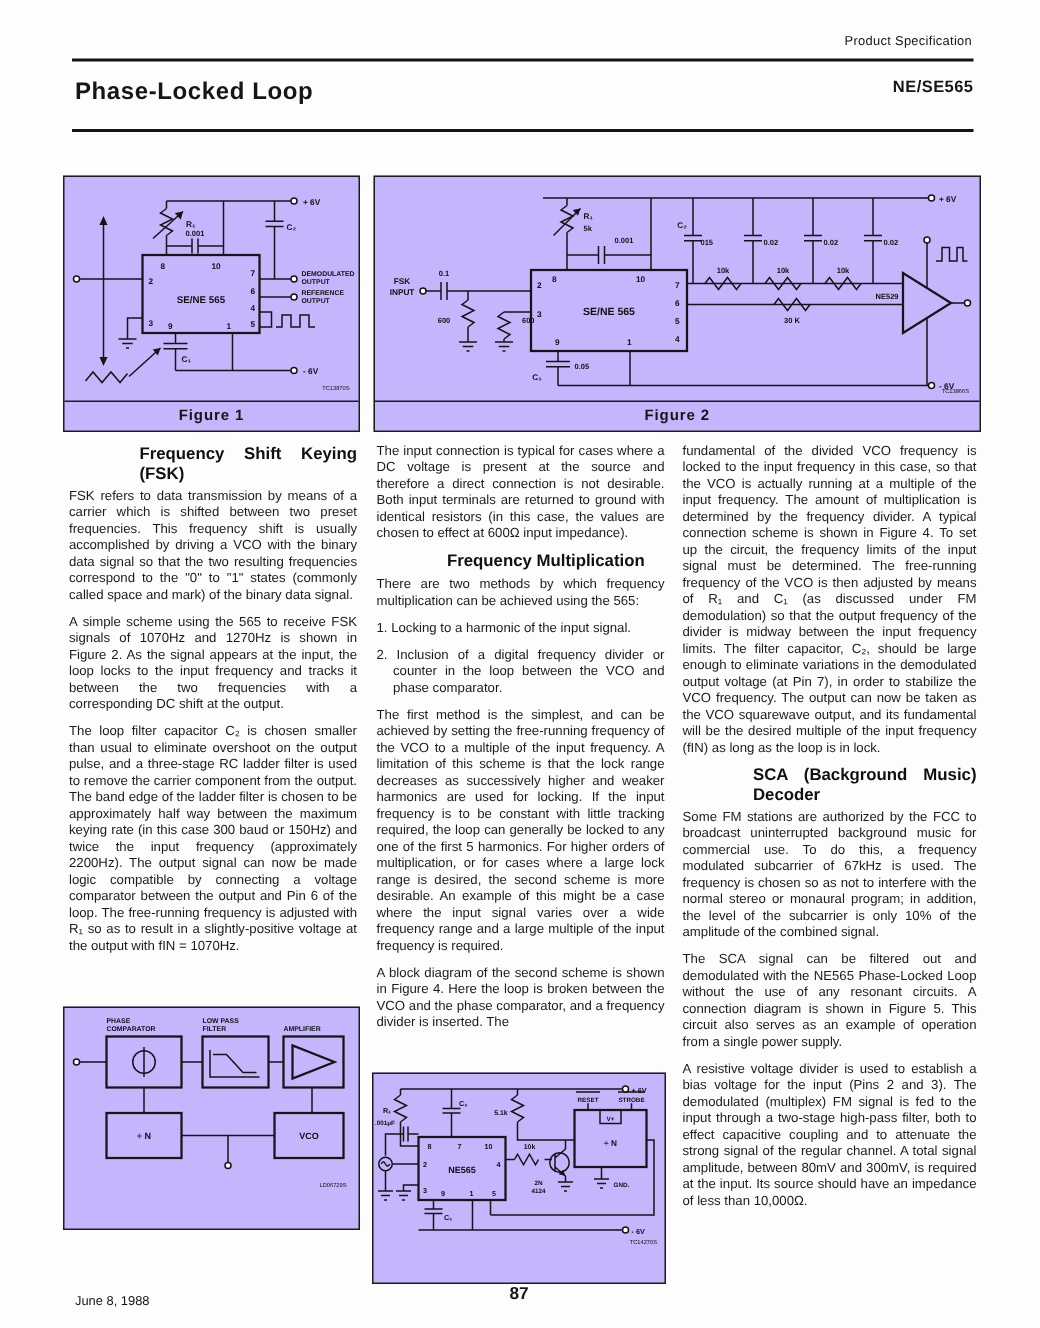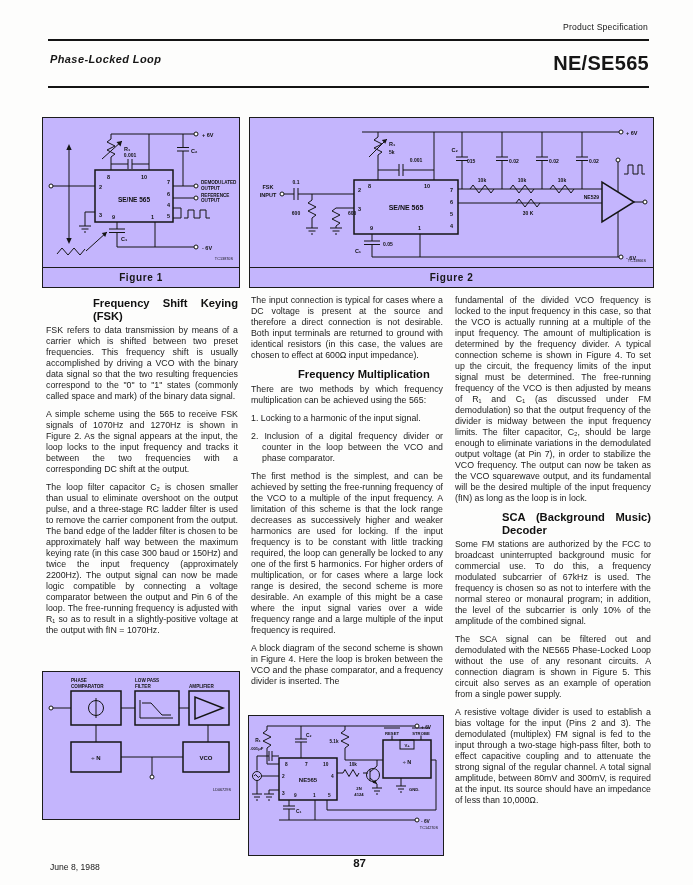--- a/index.html
+++ b/index.html
@@ -3,32 +3,32 @@
 <meta charset="utf-8">
 <style>
   html,body{margin:0;padding:0;}
   body{
     width:693px;height:885px;position:relative;background:#fdfdfc;
     font-family:"Liberation Sans","DejaVu Sans",sans-serif;color:#161616;
     overflow:hidden;
   }
   .rule{position:absolute;left:48px;width:601px;height:2.4px;background:#141414;}
   .spec{position:absolute;top:22px;right:45px;font-size:8.6px;letter-spacing:.2px;}
-  .title{position:absolute;top:53px;left:50px;font-size:11px;font-weight:bold;letter-spacing:.4px;font-style:italic;}
-  .part{position:absolute;top:52px;right:44px;font-size:20px;font-weight:bold;letter-spacing:.3px;}
+  .title{position:absolute;top:53px;left:50px;font-size:16px;font-weight:bold;letter-spacing:.4px;}
+  .part{position:absolute;top:52px;right:44px;font-size:11px;font-weight:bold;letter-spacing:.3px;}
   .col{position:absolute;text-align:justify;font-size:8.8px;line-height:11px;color:#1b1b1b;}
   .col p{margin:0 0 7px 0;}
   .col h3{font-size:11.2px;line-height:12.5px;margin:2px 0 3px 0;color:#101010;padding-left:47px;}
   .lst{padding-left:11px;text-indent:-11px;margin:0 0 7px 0;}
   .figbox{position:absolute;border:1.4px solid #1c1c1c;background:#c4b5fd;}
   .figcap{position:absolute;left:0;right:0;bottom:0;height:19px;border-top:1.2px solid #1c1c1c;
           display:flex;align-items:center;justify-content:center;
           font-weight:bold;font-size:10px;letter-spacing:.6px;}
   .footer-date{position:absolute;left:50px;top:862px;font-size:8.6px;}
-  .footer-page{position:absolute;left:326px;top:857px;width:40px;text-align:right;font-size:11.5px;font-weight:bold;}
+  .footer-page{position:absolute;left:326px;top:857px;width:40px;text-align:center;font-size:11.5px;font-weight:bold;}
   svg{display:block;}
   svg text{font-family:"Liberation Sans","DejaVu Sans",sans-serif;font-weight:bold;fill:#111;}
   .wire{stroke:#151515;stroke-width:1;fill:none;}
   .wire2{stroke:#151515;stroke-width:1.5;fill:none;}
   .term{fill:#fff;stroke:#151515;stroke-width:1;}
   .blk{fill:#151515;stroke:none;}
   .t38{font-size:3.8px;font-weight:normal;}
   .t42{font-size:4.2px;}
   .t46{font-size:4.6px;}
   .t48{font-size:4.8px;}

